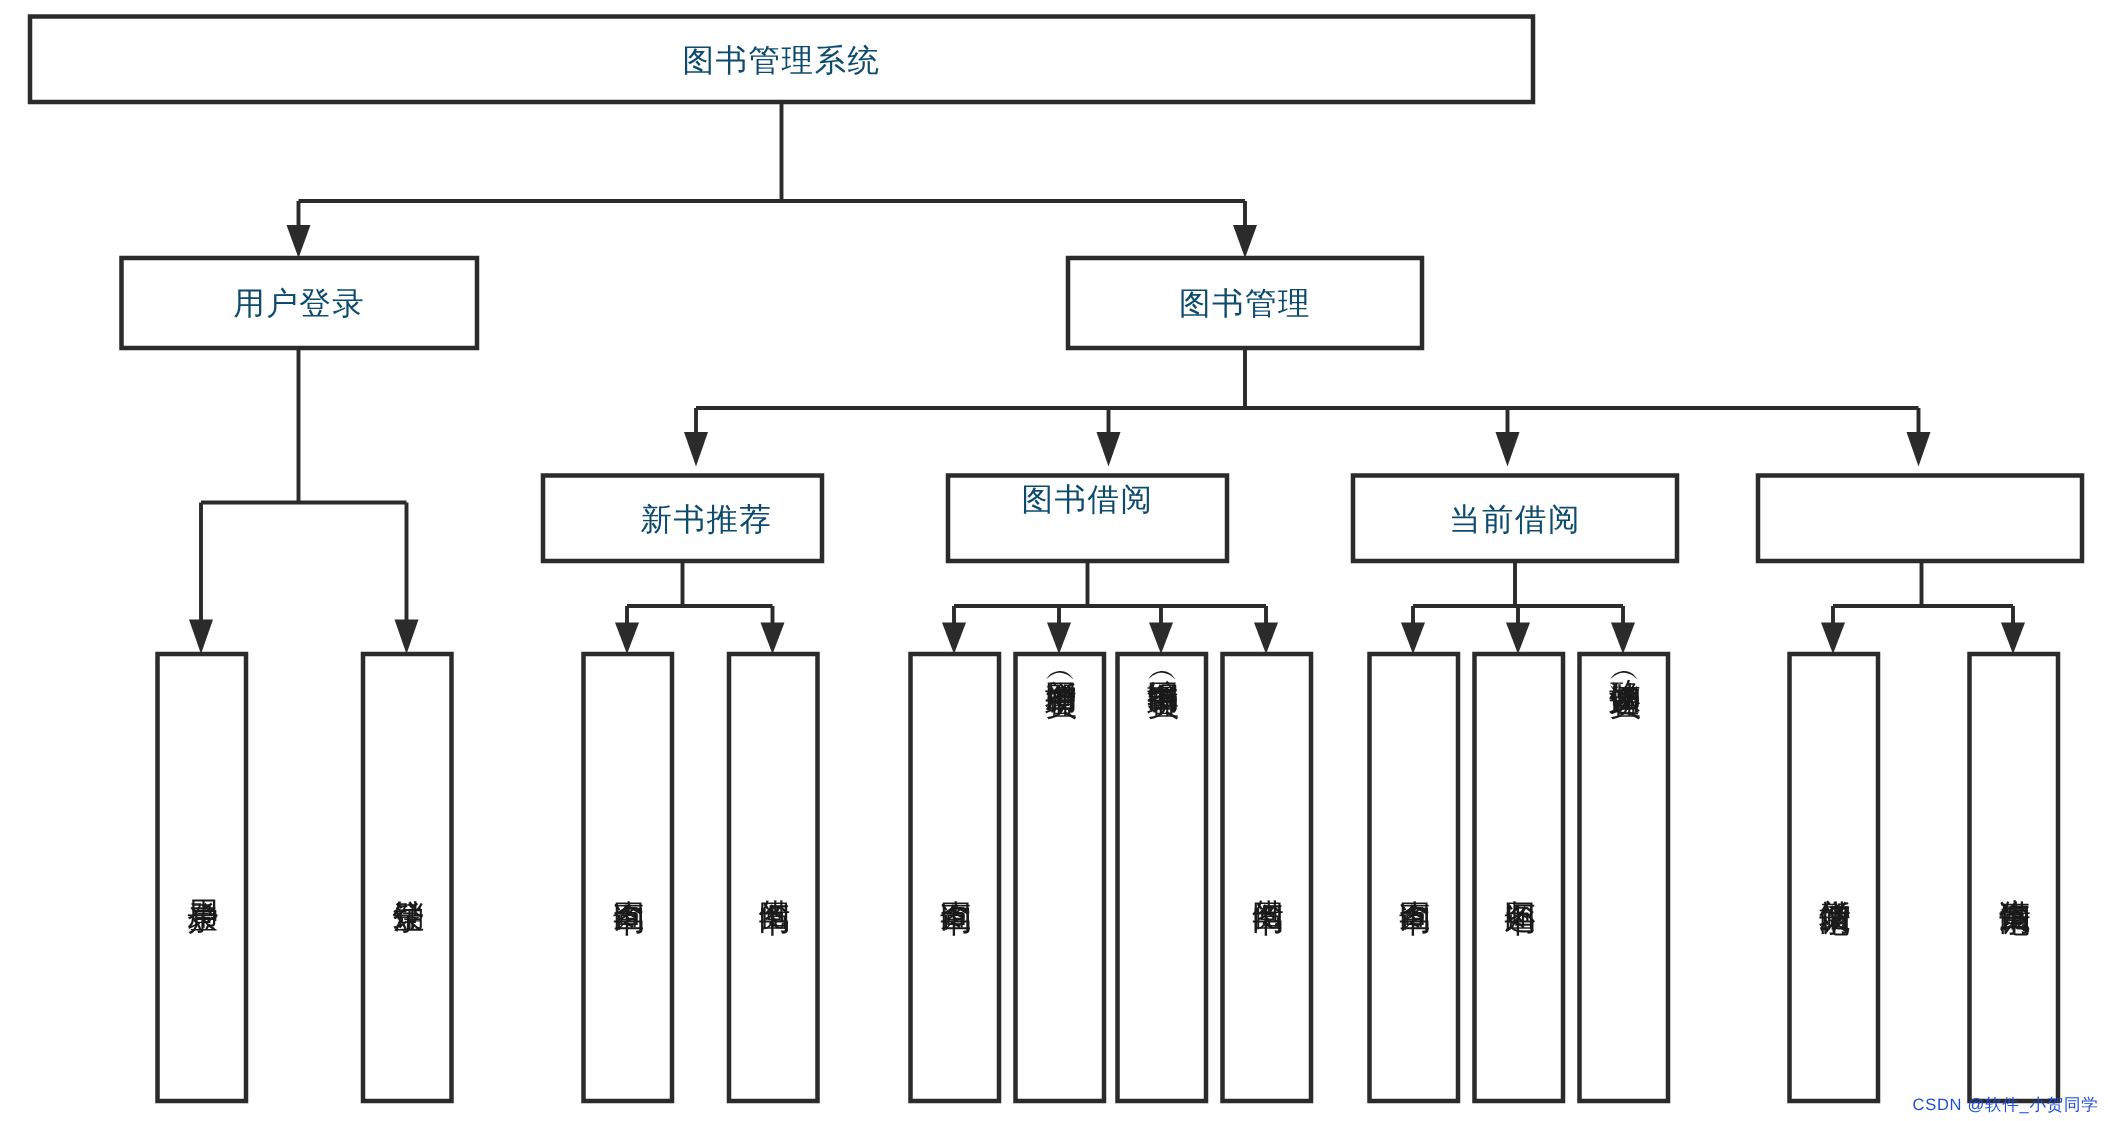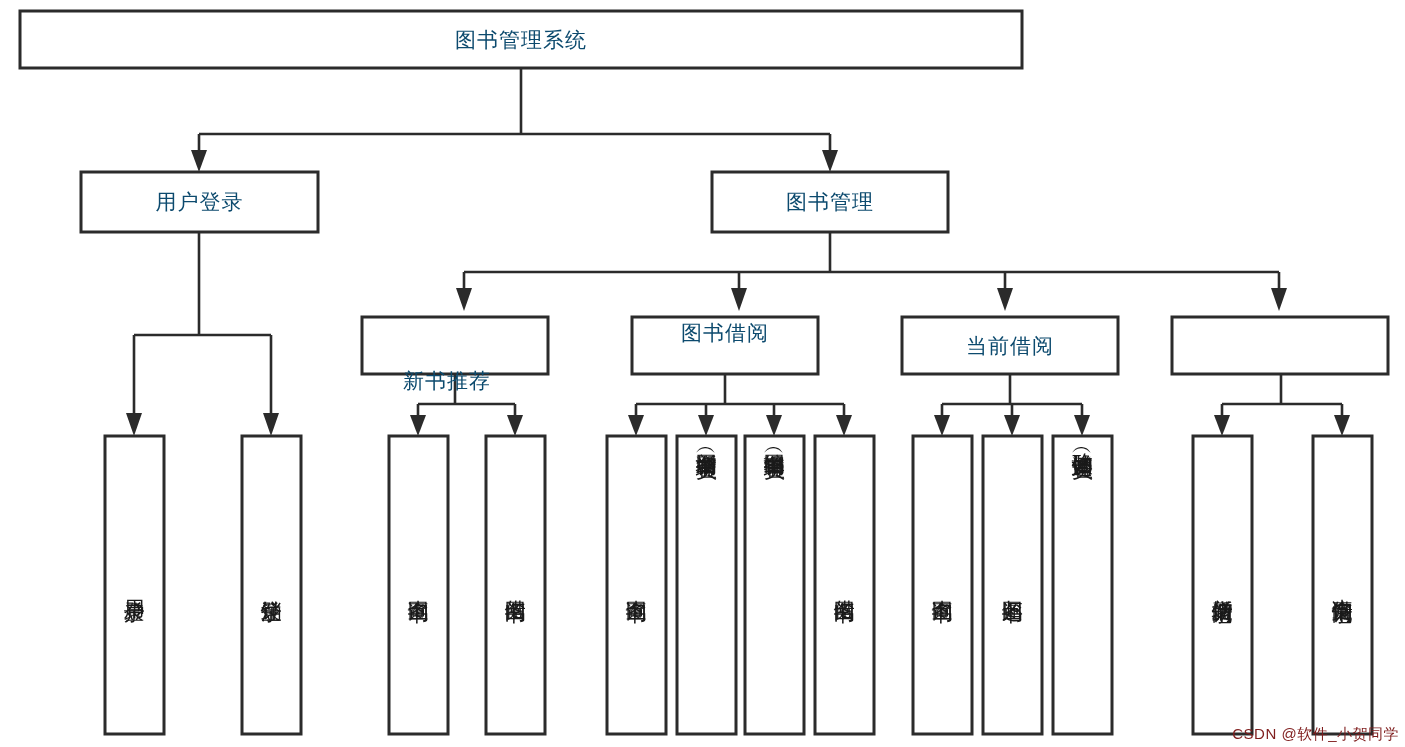--- a/index.html
+++ b/index.html
@@ -11,21 +11,21 @@
   .link{stroke:#2b2b2b;stroke-width:2.6;fill:none;stroke-linecap:butt;}
   .arrowhead{fill:#2b2b2b;stroke:none;}
   .vert-node{position:absolute;display:flex;align-items:center;justify-content:center;
              box-sizing:border-box;}
   .vert-text{writing-mode:vertical-rl;text-orientation:upright;
              font-size:21px;line-height:1.12;color:#1a1a1a;letter-spacing:1px;
              text-align:center;white-space:nowrap;
              font-family:"Liberation Sans","DejaVu Sans",sans-serif;}
   .h-node{position:absolute;display:flex;align-items:center;justify-content:center;
           box-sizing:border-box;font-size:21px;color:#0c4a6e;letter-spacing:1px;}
-  .watermark{position:absolute;right:6px;bottom:3px;font-size:15px;color:#7f1d1d;
+  .watermark{position:absolute;right:6px;bottom:3px;font-size:11px;color:#1d4ed8;
              letter-spacing:.5px;font-family:"Liberation Sans","DejaVu Sans",sans-serif;
              white-space:nowrap;}
 </style>
 </head>
 <body>
 
 <div id="diagram-root">
 
   <svg class="canvas" viewBox="0 0 1405 747">
     <defs></defs>
@@ -96,21 +96,21 @@
     <span>图书管理系统</span>
   </div>
 
   <div class="h-node" style="left:81px;top:172px;width:237px;height:60px;">
     <span>用户登录</span>
   </div>
   <div class="h-node" style="left:712px;top:172px;width:236px;height:60px;">
     <span>图书管理</span>
   </div>
 
-  <div class="h-node" style="left:354px;top:317px;width:186px;height:57px;margin-top:35px;">
+  <div class="h-node" style="left:378px;top:317px;width:186px;height:57px;">
     <span>新书推荐</span>
   </div>
   <div class="h-node" style="left:632px;top:304px;width:186px;height:57px;">
     <span>图书借阅</span>
   </div>
   <div class="h-node" style="left:902px;top:317px;width:216px;height:57px;border-radius:25px;">
     <span>当前借阅</span>
   </div>
 
   <div class="vert-node" style="left:105px;top:436px;width:59px;height:298px;">

